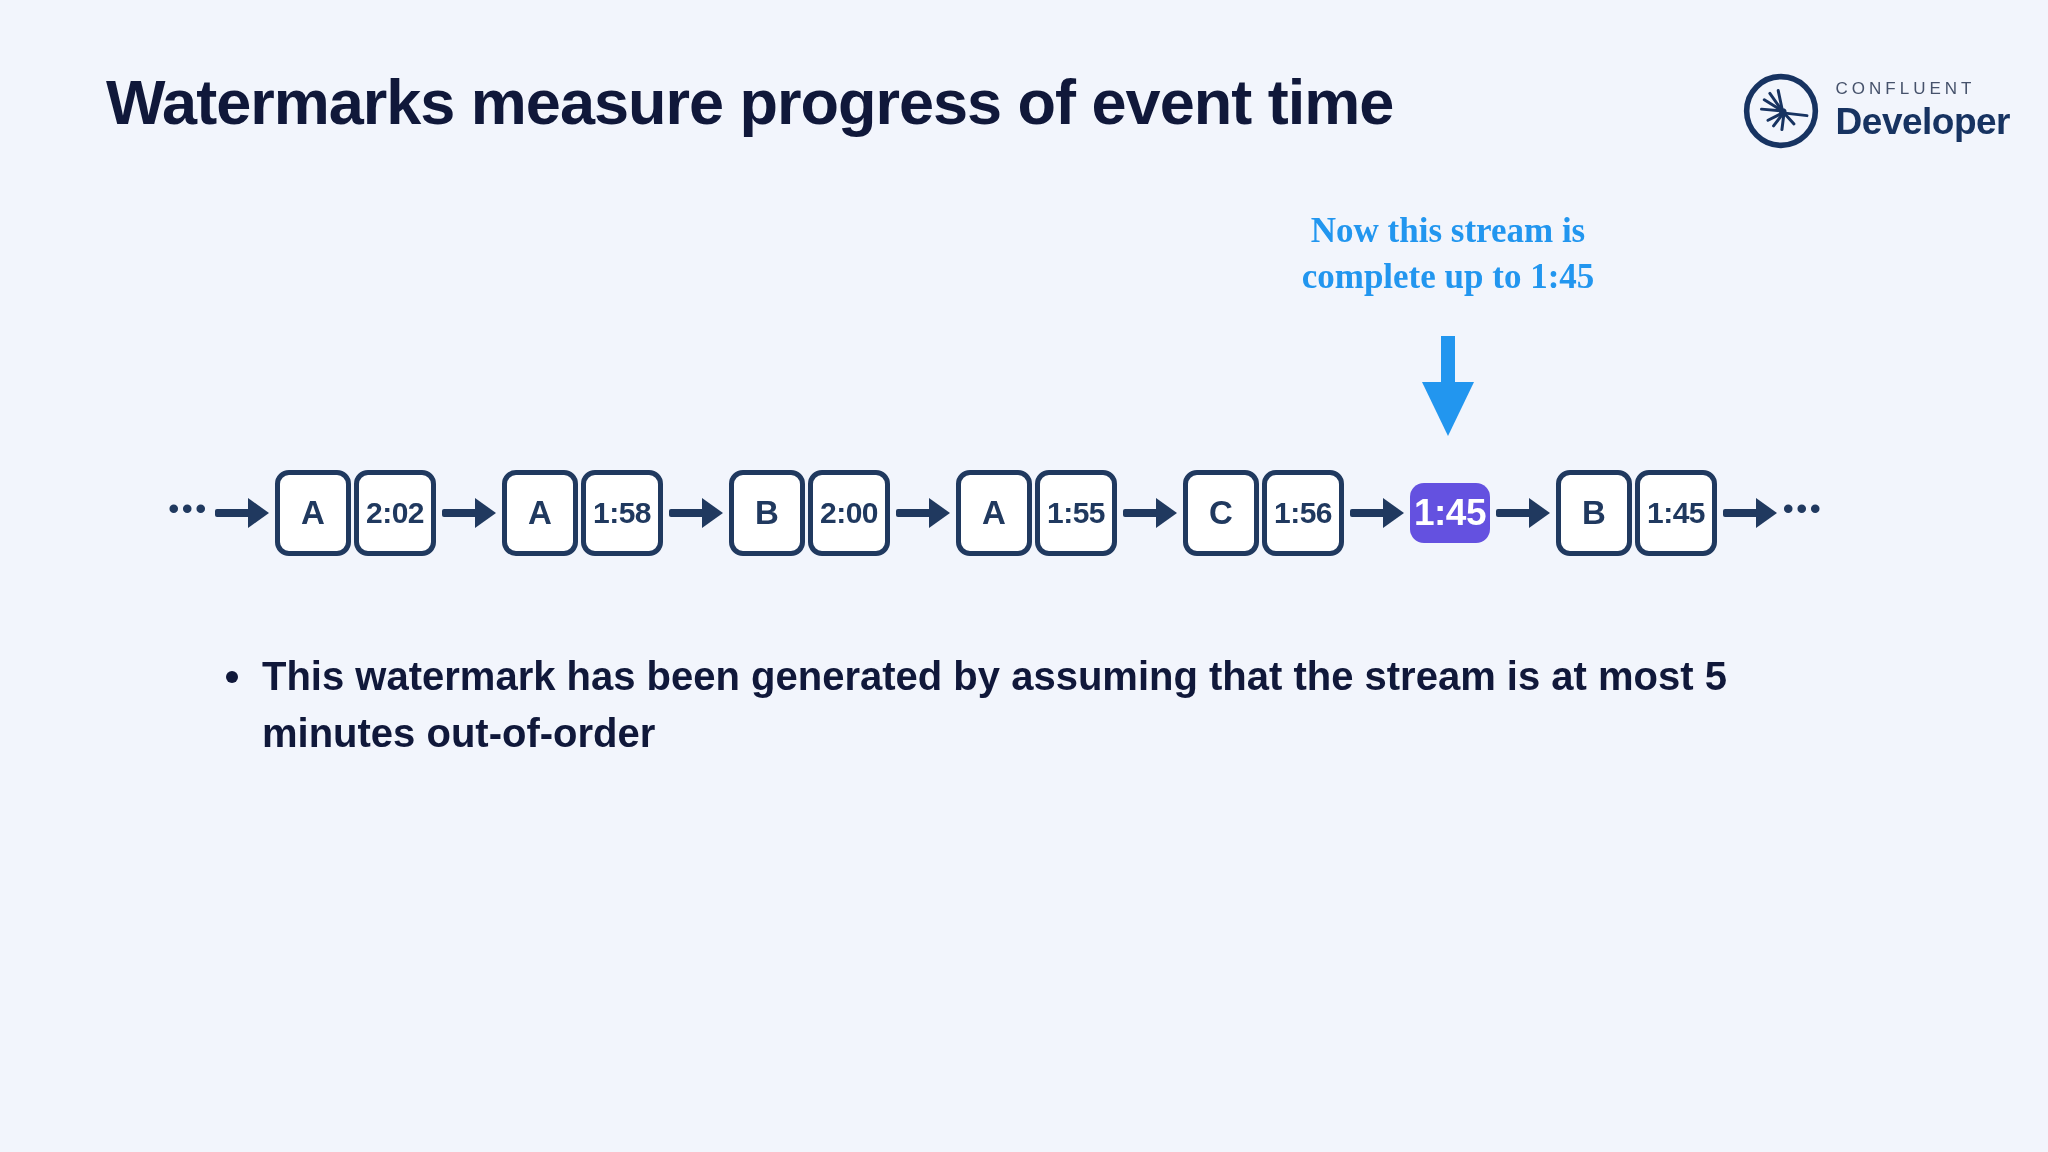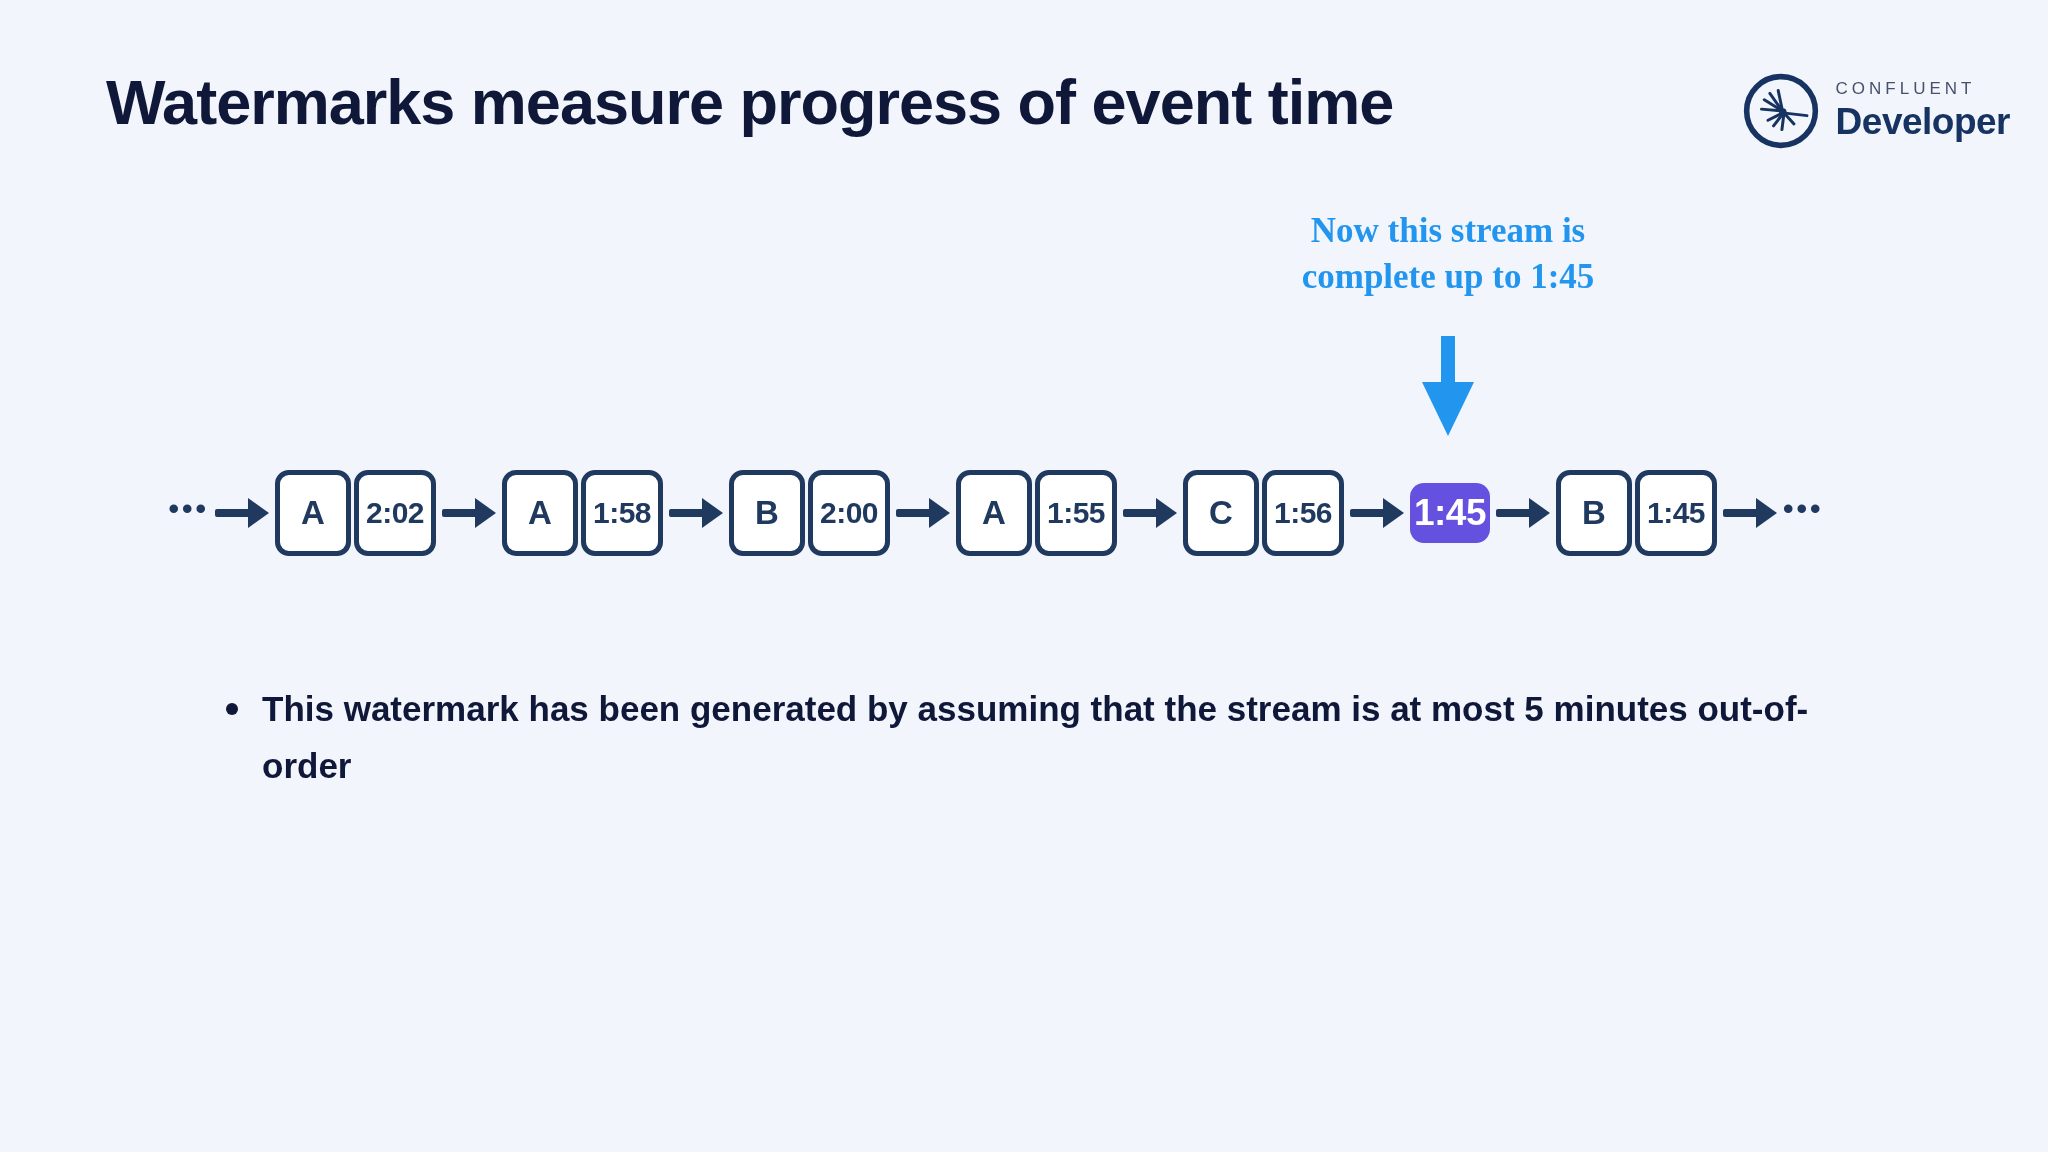--- a/index.html
+++ b/index.html
@@ -76,22 +76,22 @@
   .box.time{width:82px;font-size:30px;letter-spacing:-0.5px;}
   .watermark{
     background:var(--purple);border-radius:14px;
     width:80px;height:60px;flex:0 0 auto;
     display:flex;align-items:center;justify-content:center;
     color:#ffffff;font-size:37px;font-weight:700;letter-spacing:-0.5px;
   }
 
   
   .bullets{
-    position:absolute;left:226px;top:672px;width:1640px;
-    color:var(--dark);font-size:35px;font-weight:700;
+    position:absolute;left:226px;top:640px;width:1640px;
+    color:var(--dark);font-size:40px;font-weight:700;
   }
   .bullet{display:flex;align-items:flex-start;line-height:57px;}
   .bullet-dot{
     width:12px;height:12px;border-radius:50%;
     background:var(--dark);flex:0 0 auto;
     margin:23px 24px 0 0;
   }
   .bullet-text{flex:1 1 auto;}
 </style>
 </head>

